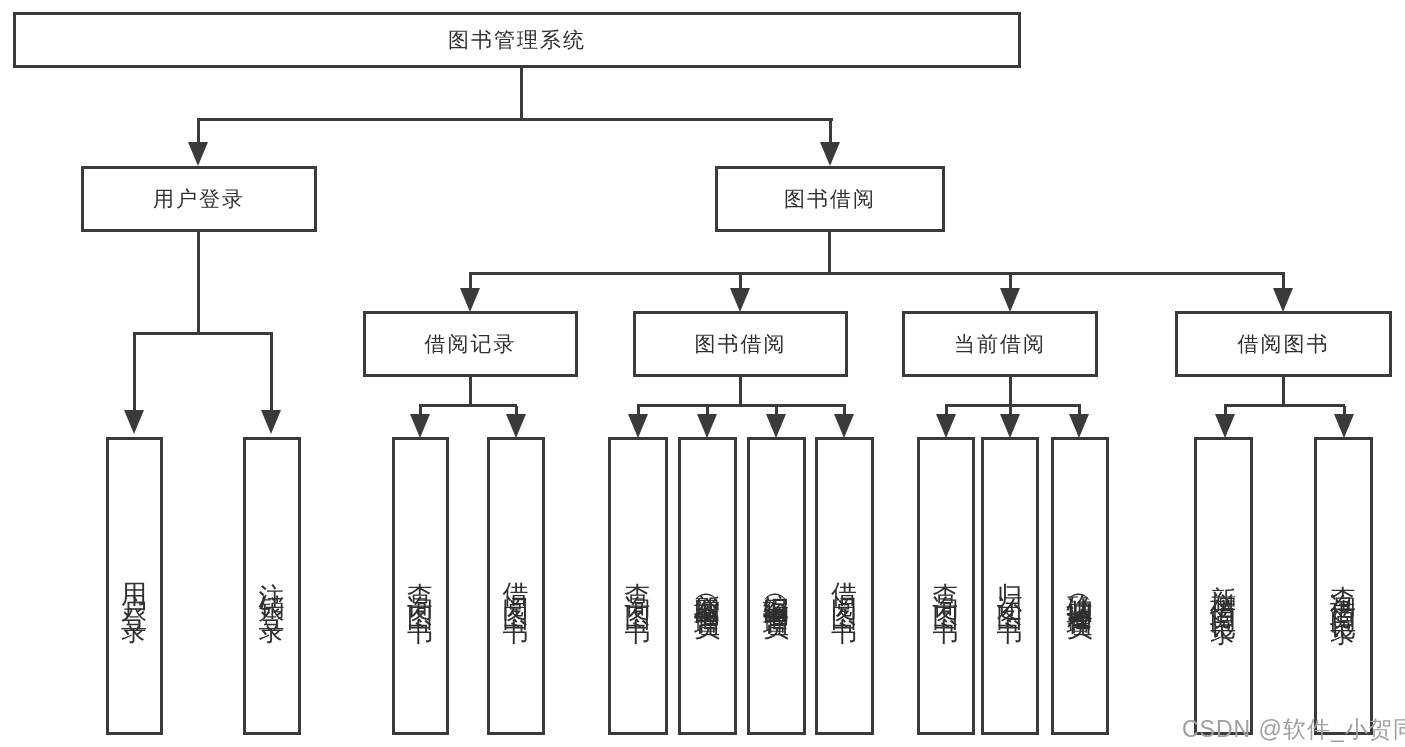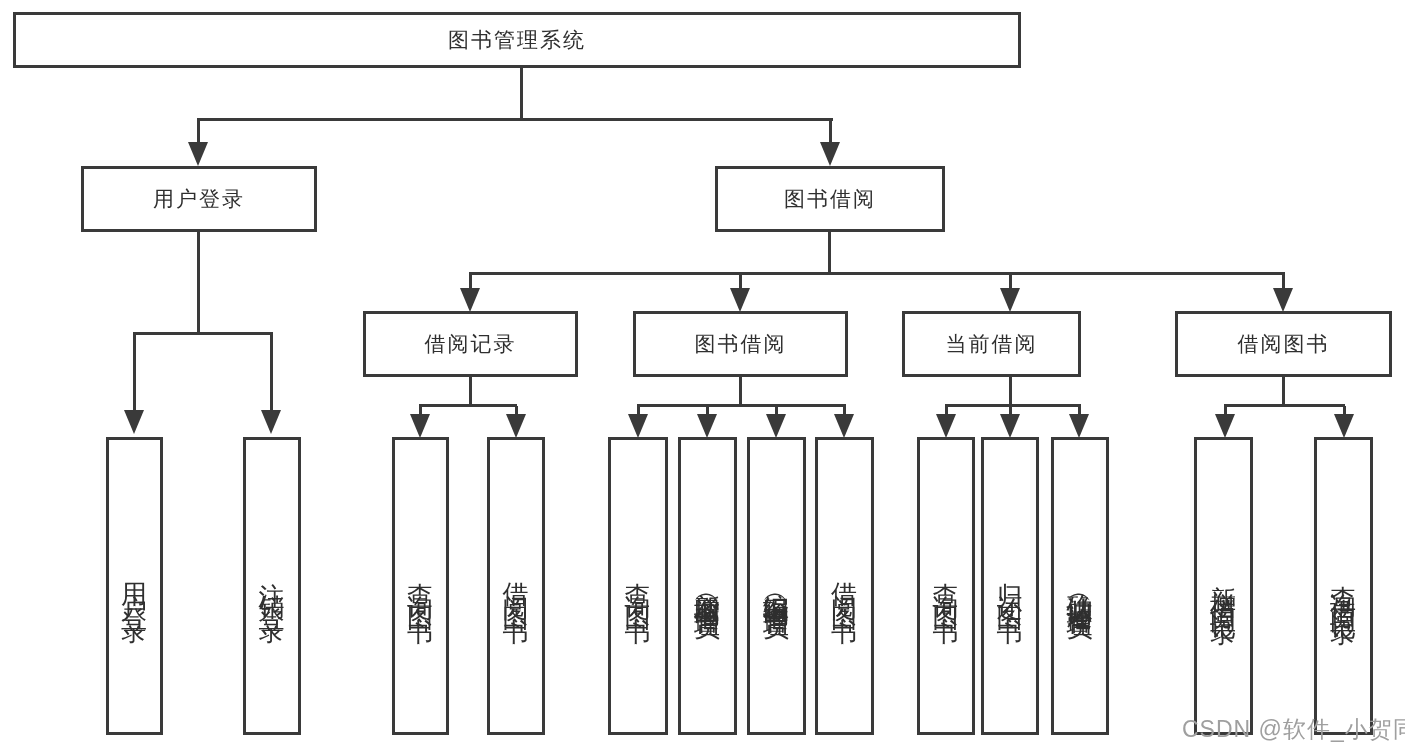--- a/index.html
+++ b/index.html
@@ -92,21 +92,21 @@
   <div class="arrow" style="left:1000px; top:288px;"></div>
   <div class="line" style="left:1282px; top:274px; width:3px; height:16px;"></div>
   <div class="arrow" style="left:1273px; top:288px;"></div>
 
   <div class="box hbox" style="left:363px; top:311px; width:215px; height:66px;">
     <span>借阅记录</span>
   </div>
   <div class="box hbox" style="left:633px; top:311px; width:215px; height:66px;">
     <span>图书借阅</span>
   </div>
-  <div class="box hbox" style="left:902px; top:311px; width:179px; height:66px;">
+  <div class="box hbox" style="left:902px; top:311px; width:196px; height:66px;">
     <span>当前借阅</span>
   </div>
   <div class="box hbox" style="left:1175px; top:311px; width:217px; height:66px;">
     <span>借阅图书</span>
   </div>
 
   <div class="line" style="left:469px; top:377px; width:3px; height:29px;"></div>
   <div class="line" style="left:419px; top:404px; width:98px; height:3px;"></div>
   <div class="line" style="left:419px; top:406px; width:3px; height:10px;"></div>
   <div class="arrow" style="left:410px; top:414px;"></div>

